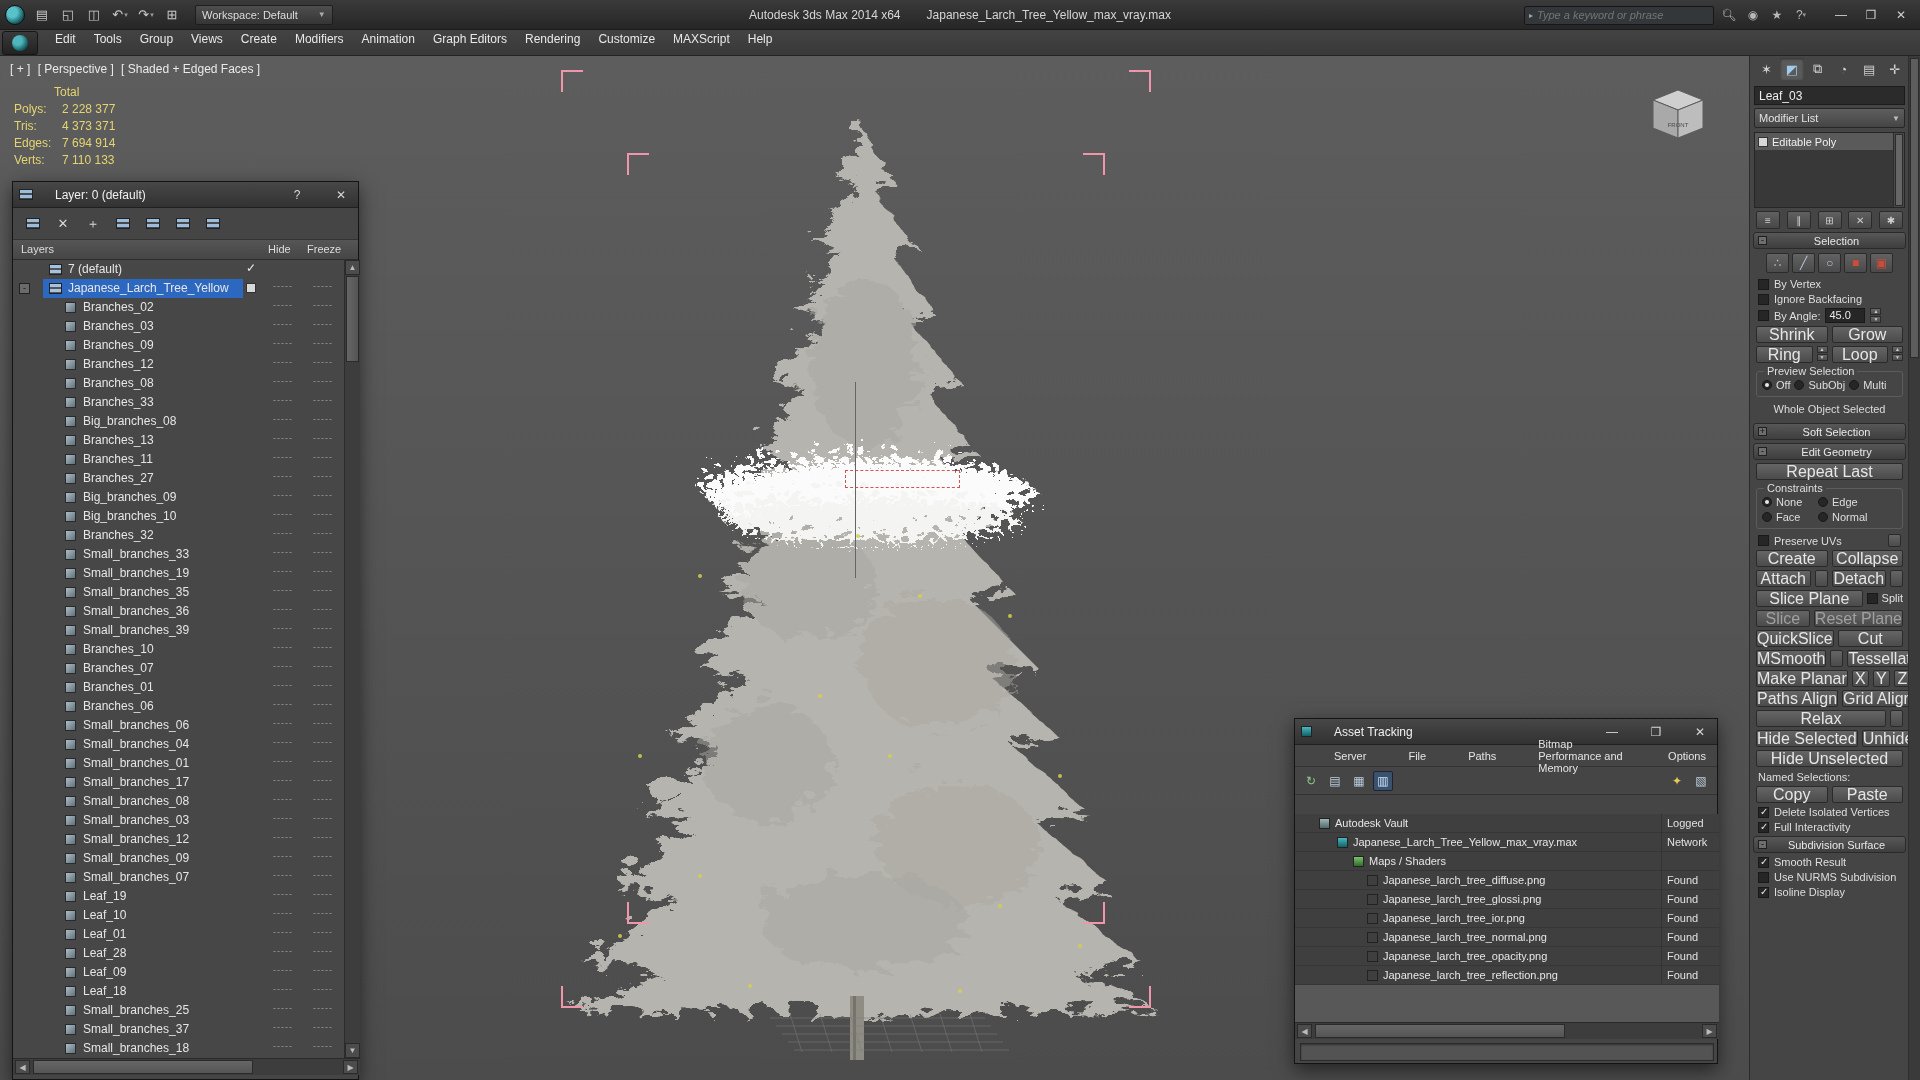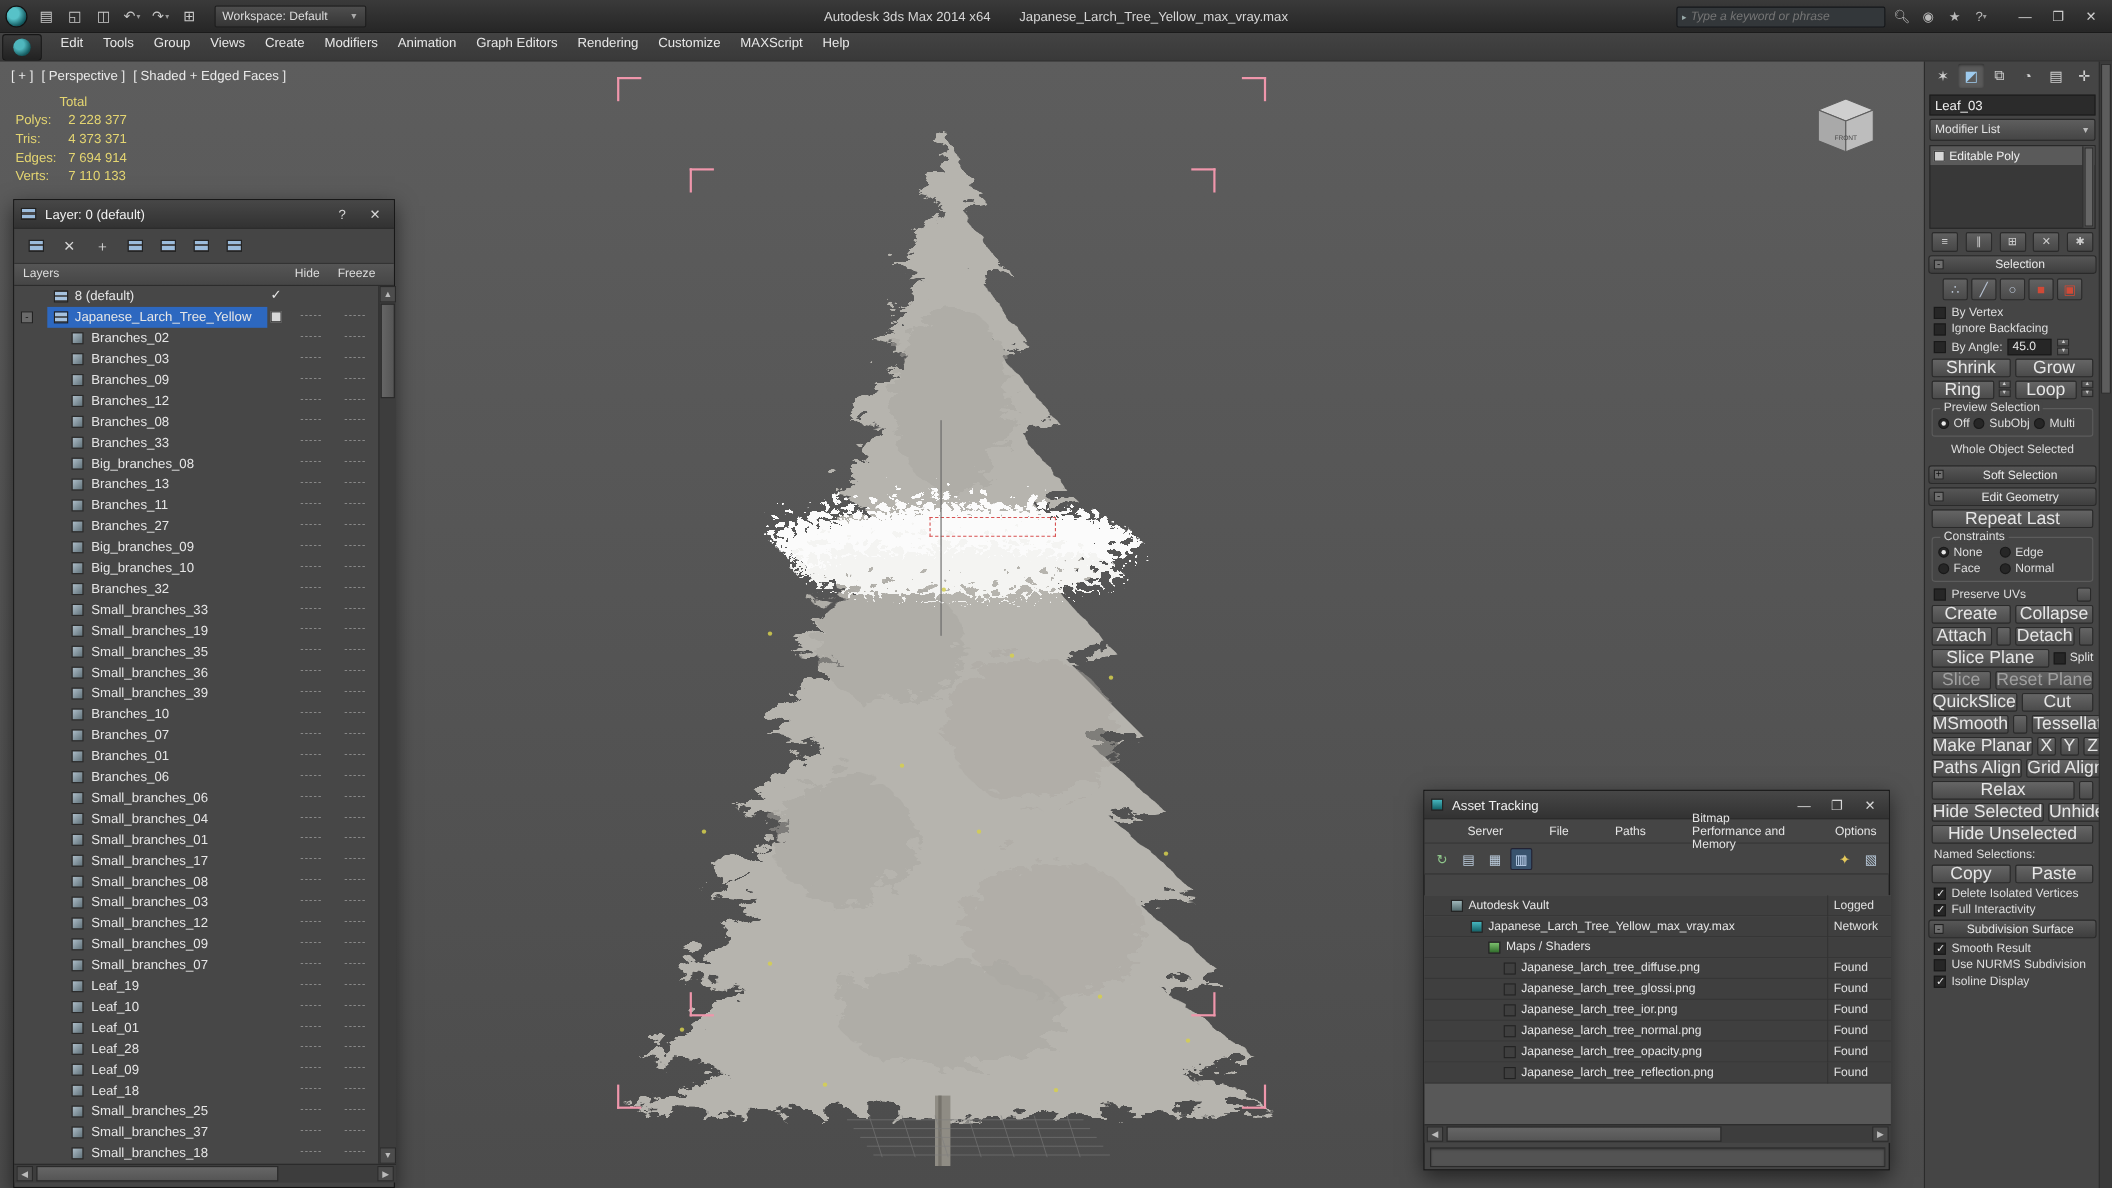--- a/index.html
+++ b/index.html
@@ -65,21 +65,21 @@
   .ck.br { border-right:2px solid #ef96ab; border-bottom:2px solid #ef96ab; }
   .sel-dash { position:absolute; left:845px; top:414px; width:115px; height:18px;
               border:1px dashed #d85252; }
   .axis-line { position:absolute; left:855px; top:326px; width:1px; height:196px; background:#656565; }
   .viewcube { position:absolute; right:32px; top:28px; }
 
   
   .dlg { position:absolute; background:#454545; border:1px solid #141414;
          box-shadow:0 6px 18px rgba(0,0,0,.55); }
   .dlg-title { height:26px; background:linear-gradient(#474747,#323232); border-bottom:1px solid #202020;
-               display:flex; align-items:center; padding:0 6px; font-size:12px; color:#f0f0f0; gap:8px; }
+               display:flex; align-items:center; padding:0 6px; font-size:12px; color:#f0f0f0; gap:22px; }
   .dlg-title .grow { flex:1; }
   .dlg-btn { width:22px; height:18px; display:flex; align-items:center; justify-content:center;
              font-size:12px; color:#d8d8d8; }
 
   
   .layer-dlg { left:12px; top:181px; width:347px; height:899px; }
   .lyr-ico { width:14px; height:11px;
              background:repeating-linear-gradient(180deg,#9cbcdc 0 3px,#46484c 3px 5px); border:1px solid #222; }
   .layer-toolbar { height:32px; display:flex; align-items:center; gap:6px; padding:0 8px;
                    background:#454545; border-bottom:1px solid #333; }
@@ -443,21 +443,21 @@
         </div>
     </div>
     <div class="layer-header">
       <span class="lh-layers">Layers</span>
       <span class="lh-hide">Hide</span>
       <span class="lh-freeze">Freeze</span>
     </div>
     <div class="layer-list">
       <div class="lrow">
         <span class="lay-ico" style="left:36px"></span>
-        <span class="name" style="left:55px">8 (default)</span>
+        <span class="name" style="left:55px">7 (default)</span>
         <span class="cur-check">✓</span>
       </div>
       <div class="lrow sel-row">
         <span class="hl"></span>
         <span class="exp">-</span>
         <span class="lay-ico" style="left:36px"></span>
         <span class="name" style="left:55px">Japanese_Larch_Tree_Yellow</span>
         <span class="cur-box"></span>
         <span class="dashes d-hide">-----</span>
         <span class="dashes d-freeze">-----</span>

